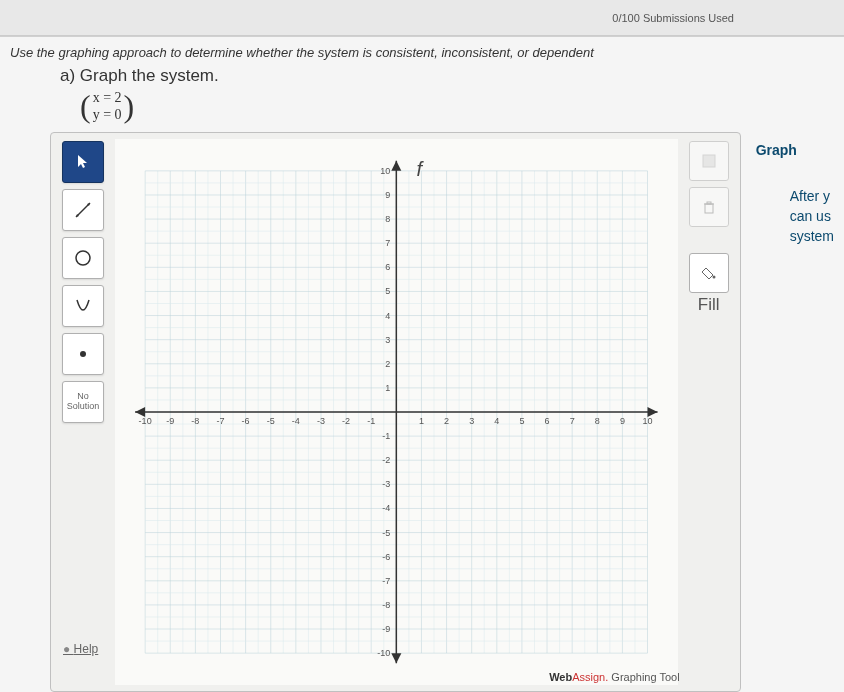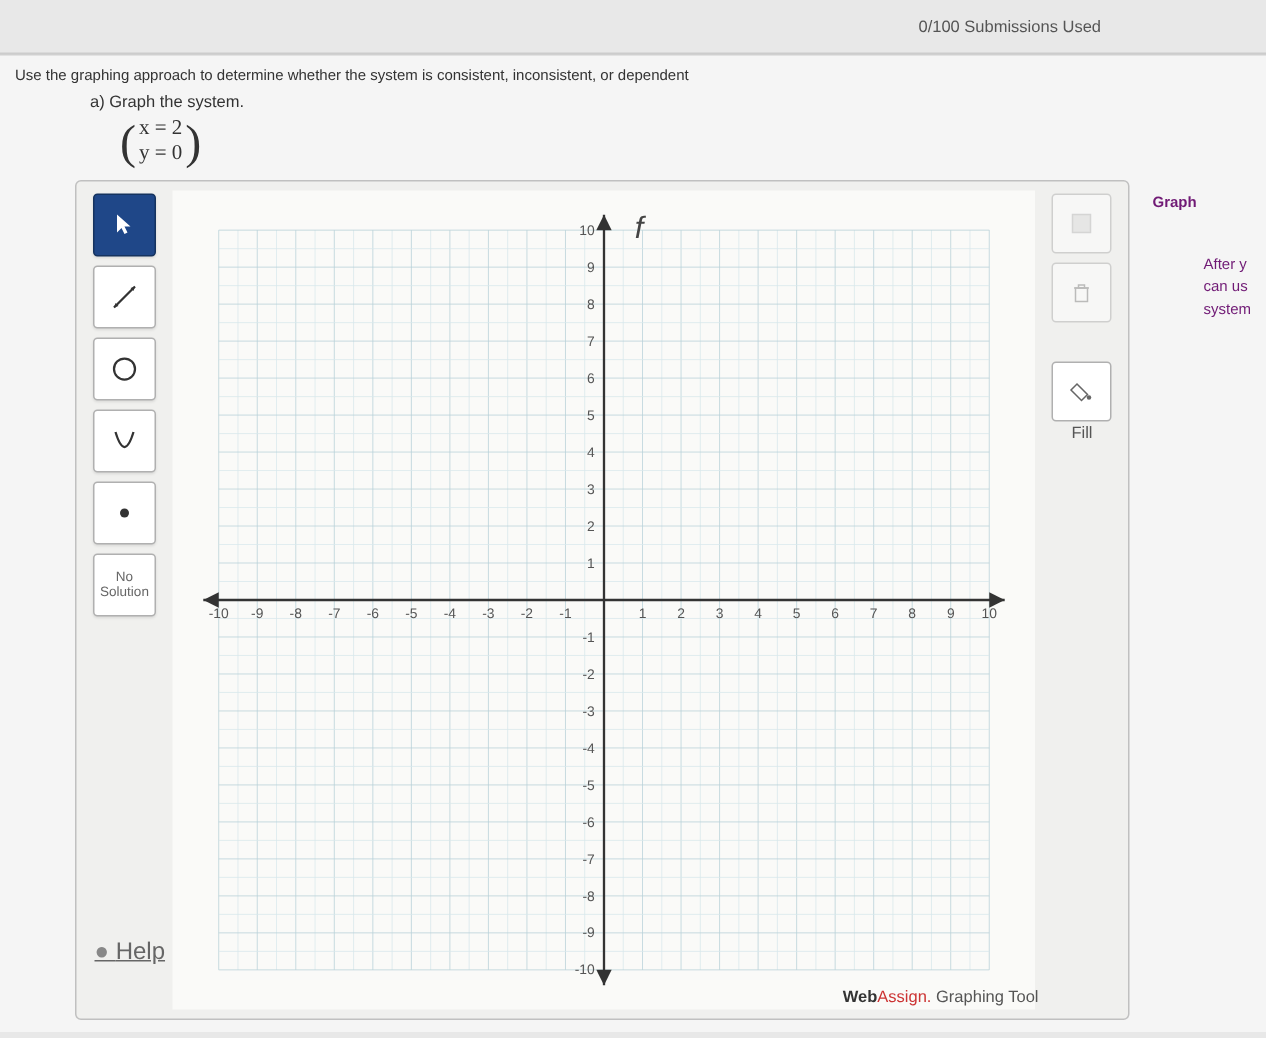--- a/index.html
+++ b/index.html
@@ -21,26 +21,27 @@
       color: #555;
       justify-content: flex-end;
     }
     .submissions { margin-right: 100px; }
     .content {
       background: #f5f5f5;
       padding: 8px 10px;
       border-top: 1px solid #d0d0d0;
     }
     .question-text {
-      font-size: 10px;
+      font-size: 13px;
       color: #333;
       margin-bottom: 6px;
+      font-style: italic;
     }
     .part-label {
-      font-size: 11px;
+      font-size: 17px;
       color: #333;
       margin-left: 50px;
       margin-bottom: 4px;
     }
     .system-eq {
       font-size: 18px;
       color: #333;
       margin-left: 70px;
       margin-bottom: 8px;
       font-family: "Times New Roman", serif;
@@ -129,51 +130,51 @@
       display: flex;
       align-items: center;
       justify-content: center;
       font-size: 14px;
       color: #666;
       cursor: pointer;
     }
     .right-btn.disabled { opacity: 0.5; }
     
     .fill-label {
-      font-size: 11px;
+      font-size: 17px;
       color: #555;
       margin-top: 2px;
     }
     .fill-group { display:flex; flex-direction:column; align-items:center; margin-top: 20px;}
     
     .help-link {
       position: absolute;
       bottom: 35px;
       left: 12px;
-      font-size: 16px;
+      font-size: 12px;
       color: #666;
       cursor: pointer;
       text-decoration: underline;
     }
     .help-link::before { content: "● "; color: #888; text-decoration: none;}
     
     .branding {
       position: absolute;
       bottom: 8px;
       right: 60px;
       font-size: 11px;
       color: #555;
     }
     .branding .wa { color: #c33; font-weight: normal; text-align: center; }
     .branding .web { color: #333; font-weight: bold;}
     
     .side-info {
       padding: 10px 0 0 15px;
-      font-size: 10px;
-      color: #701a75;
+      font-size: 14px;
+      color: #0c4a6e;
     }
     .side-info .h { font-weight: bold; margin-bottom: 30px;}
     .side-info p { margin-bottom: 4px; margin-left: 34px; }
     
     svg.grid { width: 100%; height: 100%; }
     .grid-line { stroke: #b8d0d8; stroke-width: 0.5; }
     .grid-line-minor { stroke: #d8e8ec; stroke-width: 0.5; }
     .axis { stroke: #333; stroke-width: 1.5; }
     .tick-label { font-size: 9px; fill: #555; }
     .arrow { fill: #333; }

